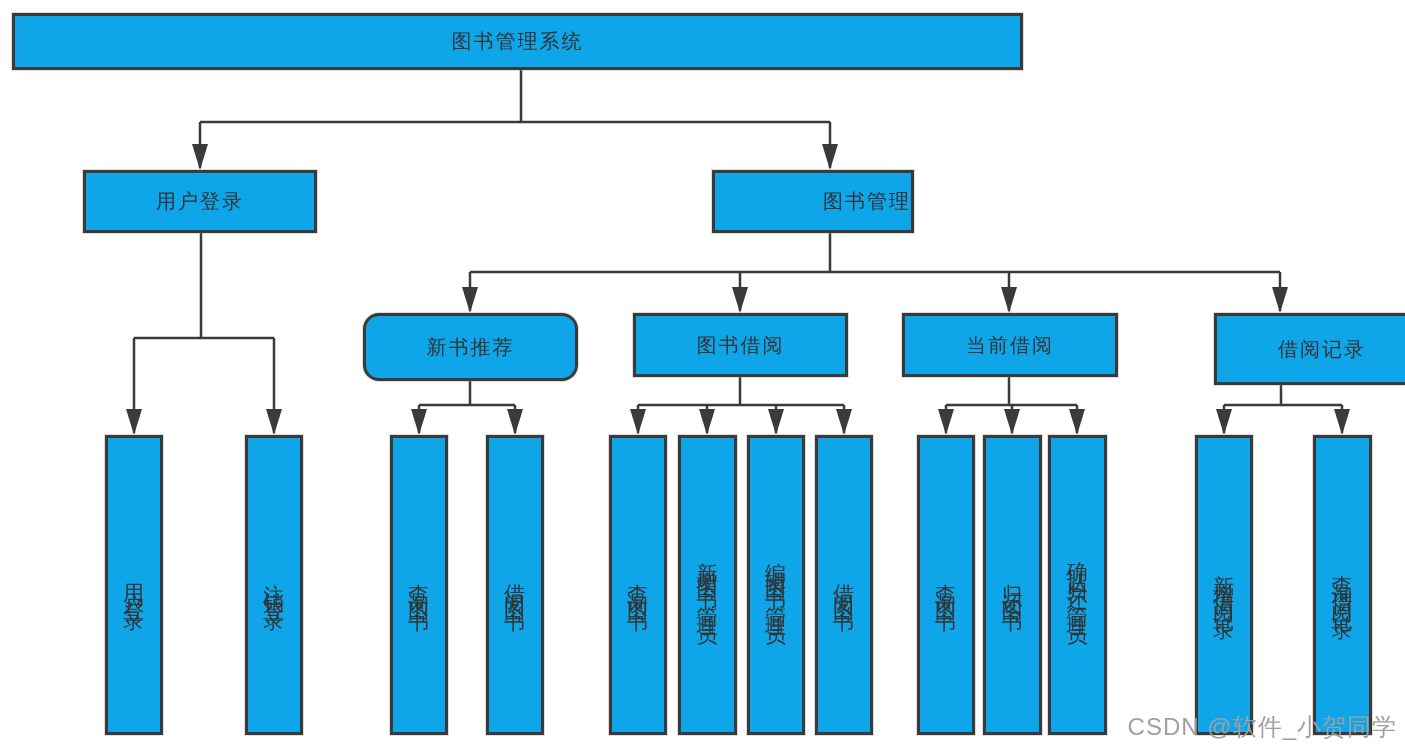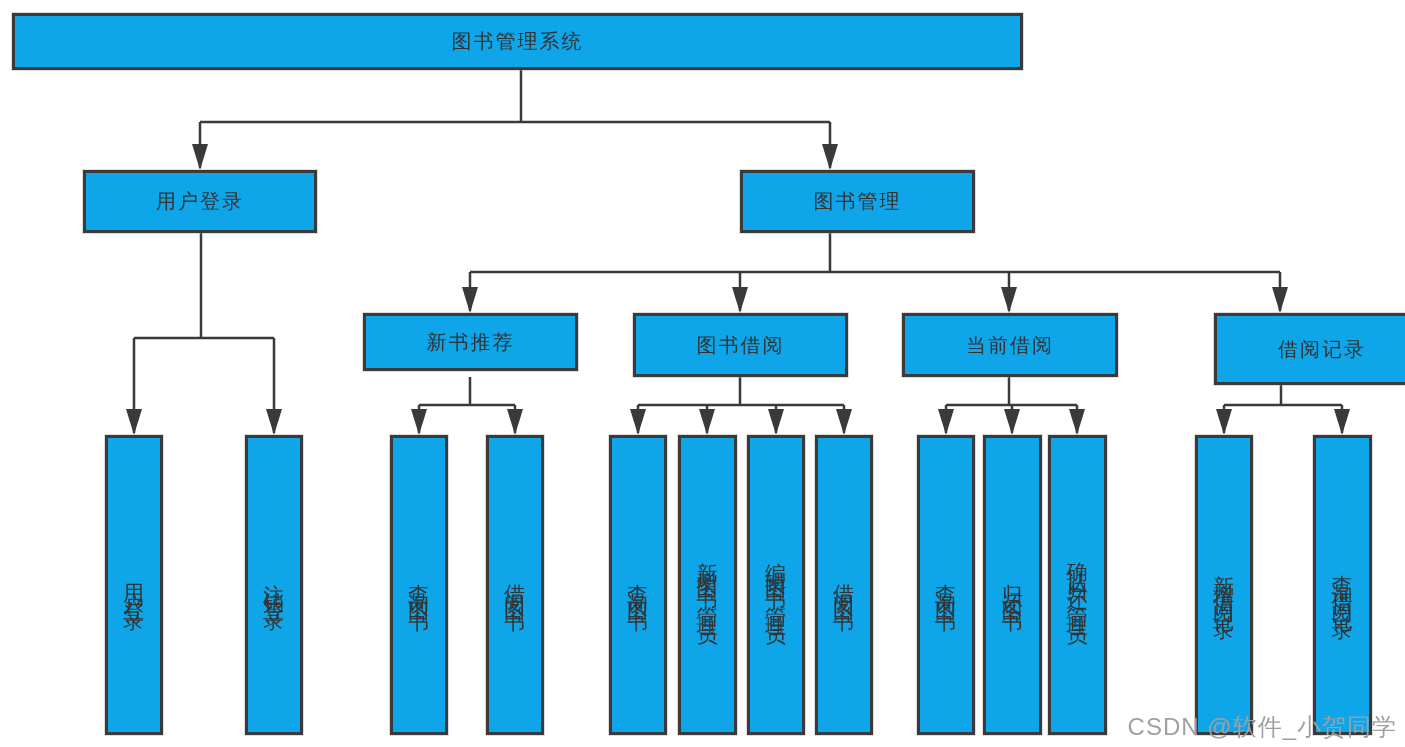--- a/index.html
+++ b/index.html
@@ -101,25 +101,25 @@
     </g>
   </svg>
 
   <div class="box" style="left:12px; top:13px; width:1011px; height:57px;">
     <span class="hlabel">图书管理系统</span>
   </div>
 
   <div class="box" style="left:83px; top:170px; width:234px; height:63px;">
     <span class="hlabel">用户登录</span>
   </div>
-  <div class="box" style="left:740px; top:170px; width:235px; height:63px;">
+  <div class="box" style="left:712px; top:170px; width:202px; height:63px;justify-content:flex-end;">
     <span class="hlabel">图书管理</span>
   </div>
 
-  <div class="box" style="left:363px; top:313px; width:215px; height:58px;">
+  <div class="box" style="left:363px; top:313px; width:215px; height:68px;border-radius:16px;">
     <span class="hlabel">新书推荐</span>
   </div>
   <div class="box" style="left:633px; top:313px; width:215px; height:64px;">
     <span class="hlabel">图书借阅</span>
   </div>
   <div class="box" style="left:902px; top:313px; width:216px; height:64px;">
     <span class="hlabel">当前借阅</span>
   </div>
   <div class="box" style="left:1214px; top:313px; width:216px; height:72px;">
     <span class="hlabel">借阅记录</span>

